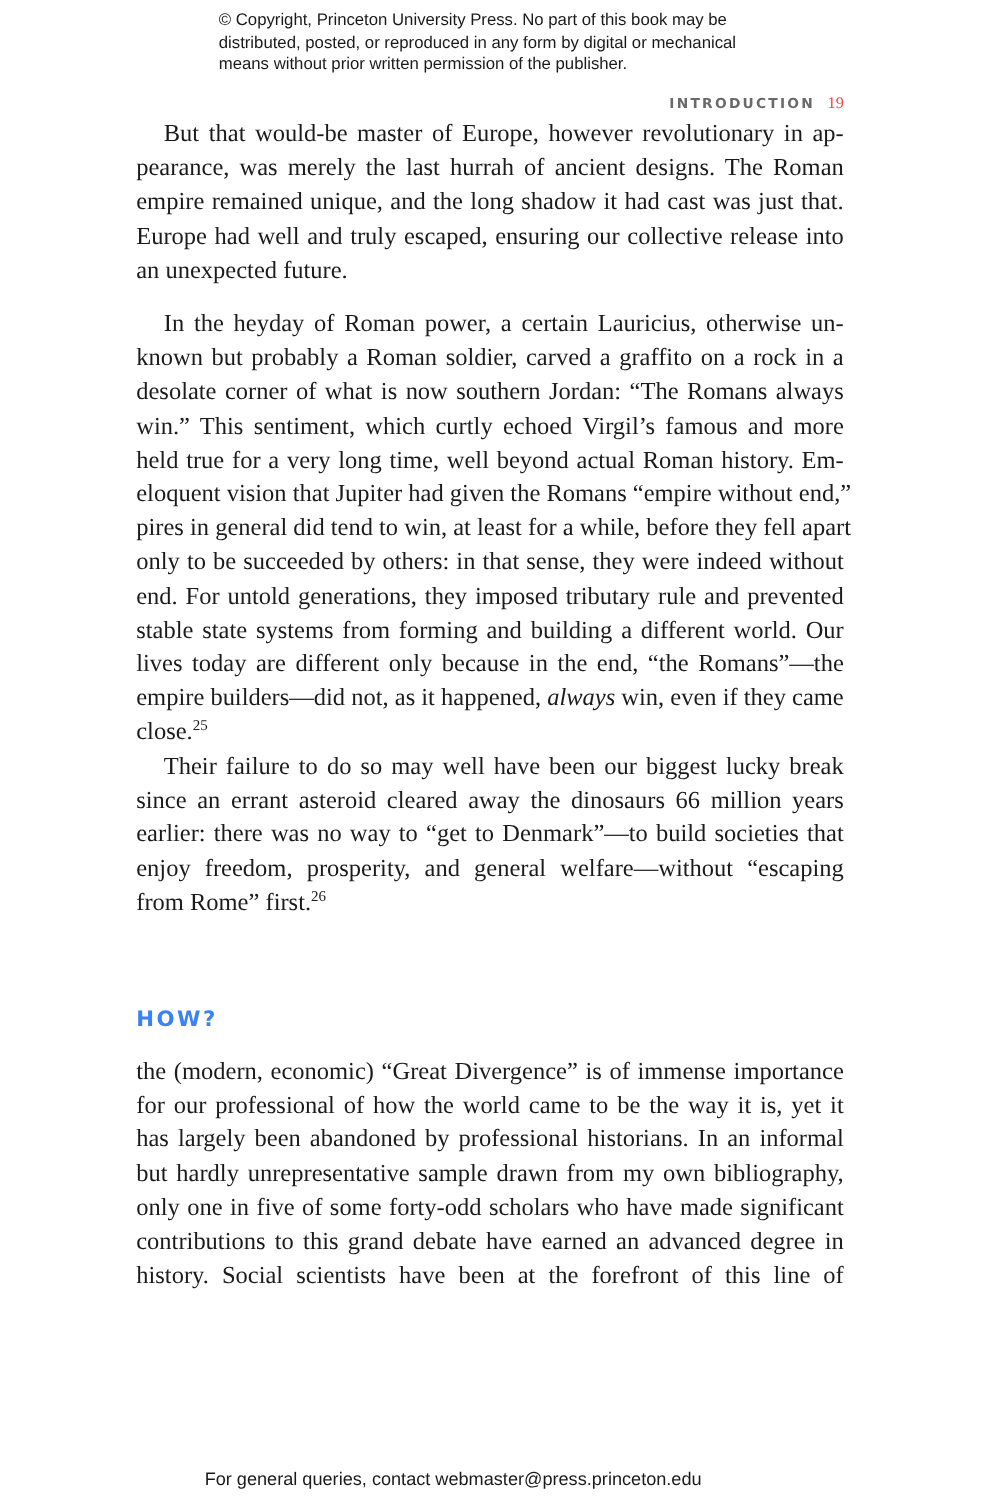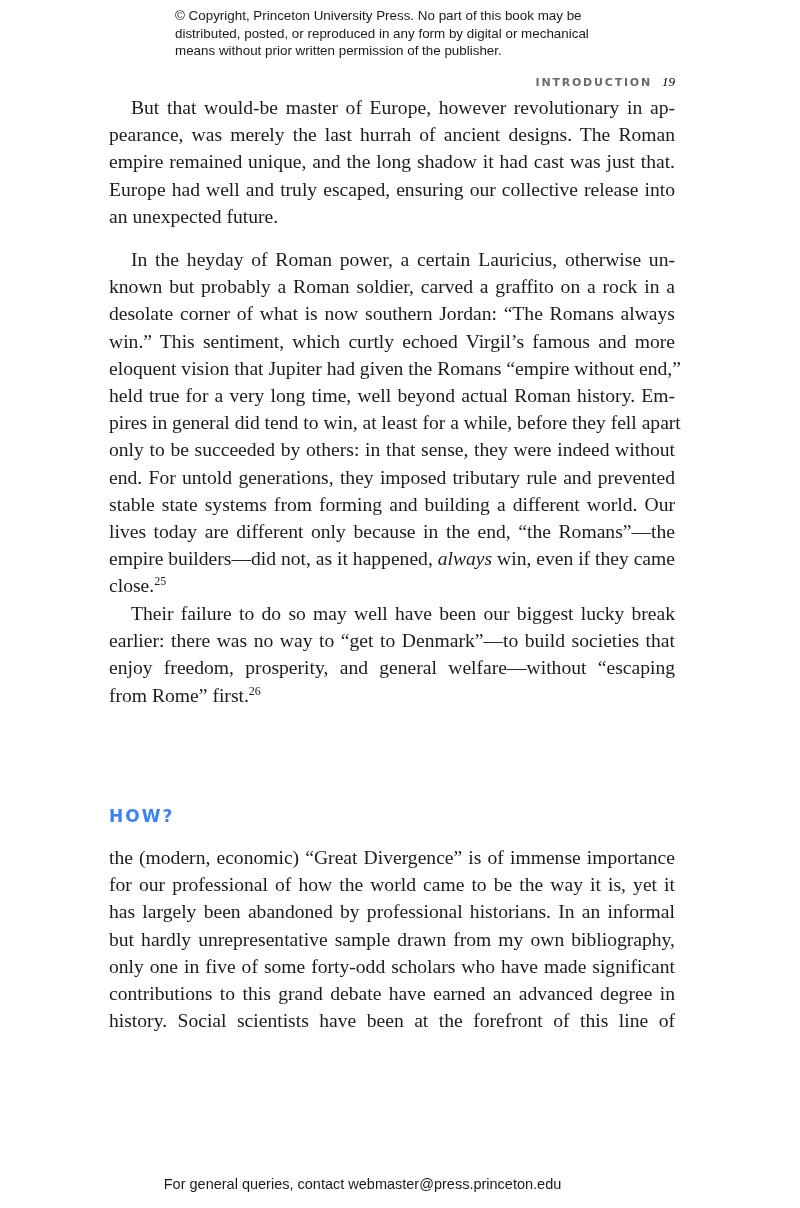--- a/index.html
+++ b/index.html
@@ -10,21 +10,21 @@
     color: #1a1a1a;
   }
   .notice div { white-space: nowrap; }
   .running-head {
     position: absolute; right: 125px; top: 74px;
     font-family: "DejaVu Sans", sans-serif; font-size: 11px; letter-spacing: 1.8px;
     color: #6a6a6a; font-weight: bold; white-space: nowrap;
   }
   .running-head .pg {
     font-family: "Liberation Serif", serif; font-weight: normal; letter-spacing: 0;
-    font-size: 13px; color: #000000; margin-left: 10px; font-style: italic;
+    font-size: 13px; color: #ef4444; margin-left: 10px;
   }
   .body-text {
     position: absolute; left: 109px; width: 566px;
     font-family: "Liberation Serif", serif; font-size: 19.6px; color: #1b1b1b;
   }
   .line {
     height: 27.2px; line-height: 27.2px; white-space: nowrap;
     text-align: justify; text-align-last: justify;
   }
   .line.last { text-align-last: left; }
@@ -59,33 +59,34 @@
   <div class="line">empire remained unique, and the long shadow it had cast was just that.</div>
   <div class="line">Europe had well and truly escaped, ensuring our collective release into</div>
   <div class="line last">an unexpected future.</div>
 </div>
 
 <div class="body-text" style="top:246px;">
   <div class="line indent">In the heyday of Roman power, a certain Lauricius, otherwise un-</div>
   <div class="line">known but probably a Roman soldier, carved a graffito on a rock in a</div>
   <div class="line">desolate corner of what is now southern Jordan: “The Romans always</div>
   <div class="line">win.” This sentiment, which curtly echoed Virgil’s famous and more</div>
+  <div class="line">held true for a very long time, well beyond actual Roman history. Em-</div>
   <div class="line">eloquent vision that Jupiter had given the Romans “empire without end,”</div>
-  <div class="line">held true for a very long time, well beyond actual Roman history. Em-</div>
   <div class="line">pires in general did tend to win, at least for a while, before they fell apart</div>
   <div class="line">only to be succeeded by others: in that sense, they were indeed without</div>
   <div class="line">end. For untold generations, they imposed tributary rule and prevented</div>
   <div class="line">stable state systems from forming and building a different world. Our</div>
   <div class="line">lives today are different only because in the end, “the Romans”—the</div>
   <div class="line"><span>empire builders—did not, as it happened, </span><em>always</em><span> win, even if they came</span></div>
   <div class="line last"><span>close.</span><sup>25</sup></div>
 </div>
 
 <div class="body-text" style="top:600px;">
   <div class="line indent">Their failure to do so may well have been our biggest lucky break</div>
+  <div class="line">since an errant asteroid cleared away the dinosaurs 66 million years</div>
   <div class="line">earlier: there was no way to “get to Denmark”—to build societies that</div>
   <div class="line">enjoy freedom, prosperity, and general welfare—without “escaping</div>
   <div class="line last"><span>from Rome” first.</span><sup>26</sup></div>
 </div>
 
 <div class="heading">HOW?</div>
 
 <div class="body-text" style="top:844px;">
   <div class="line">the (modern, economic) “Great Divergence” is of immense importance</div>
   <div class="line">for our professional of how the world came to be the way it is, yet it</div>

